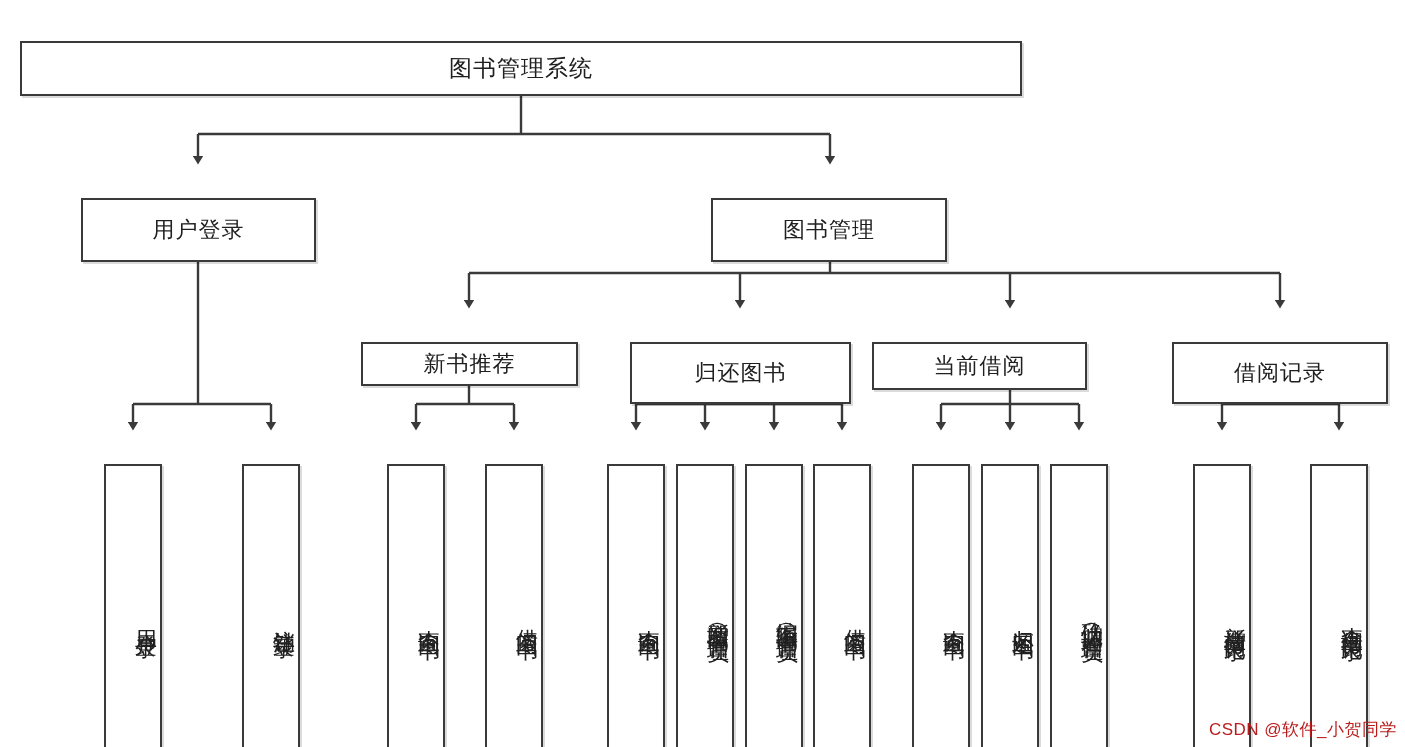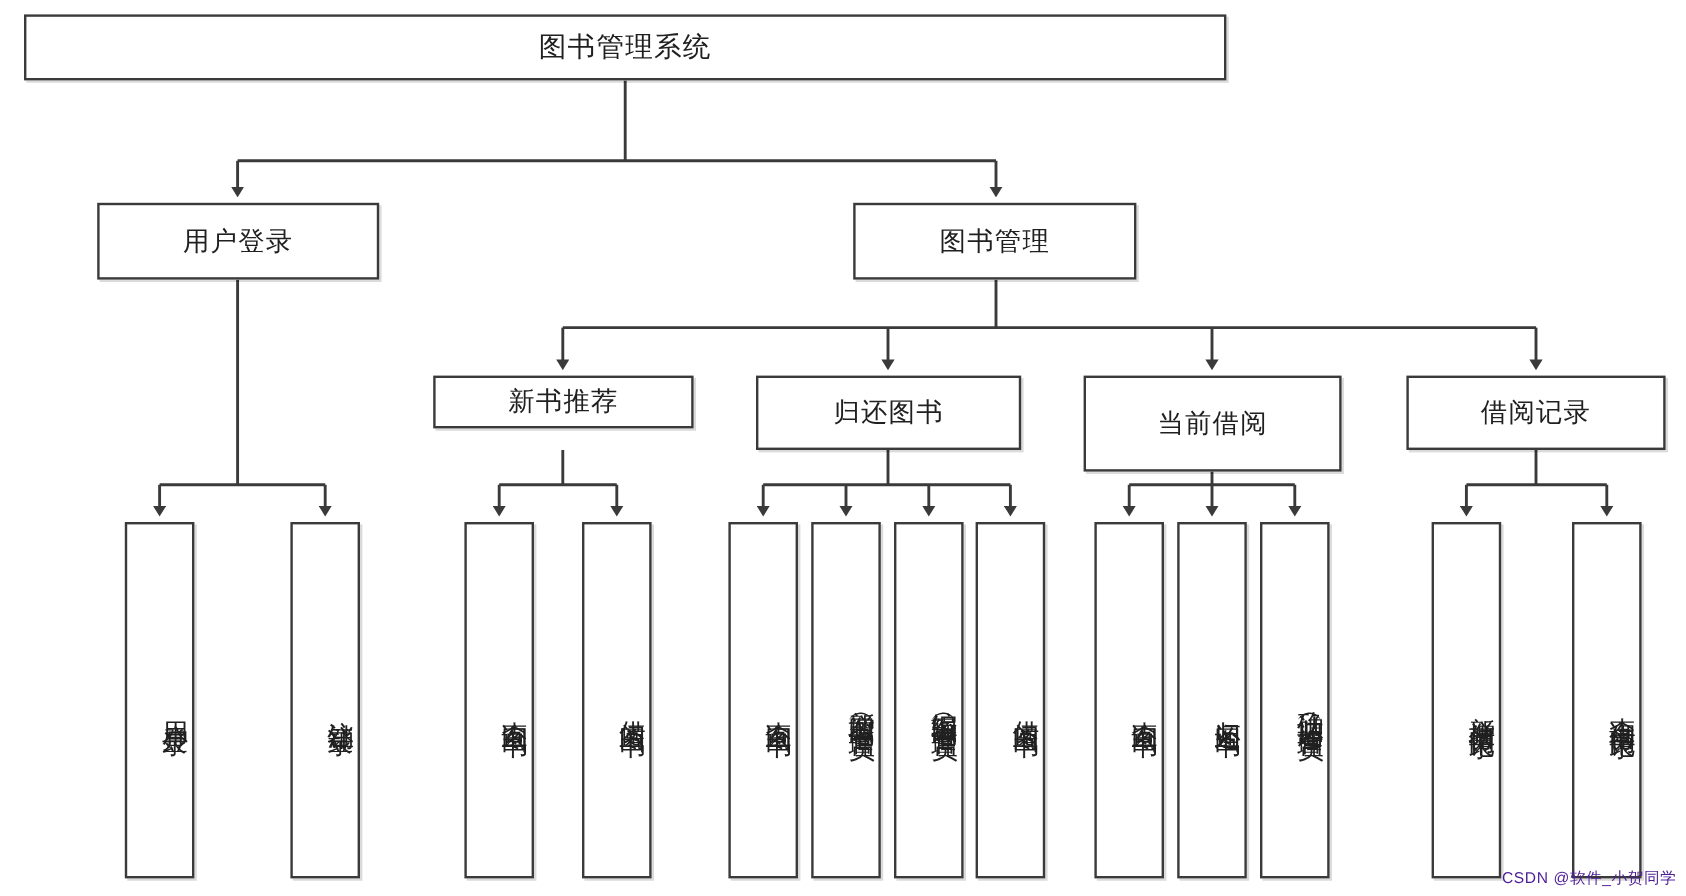--- a/index.html
+++ b/index.html
@@ -29,20 +29,21 @@
   .node {
     position: absolute;
     box-sizing: border-box;
     border: 2px solid #3a3a3a;
     background: #ffffff;
     display: flex;
     align-items: center;
     justify-content: center;
     color: #202020;
     box-shadow: 2px 2px 0 rgba(0,0,0,0.14);
+    margin-top: 29px;
   }
   .node.h {
     font-size: 22px;
     letter-spacing: 1px;
     line-height: 1.2;
   }
   .node.v {
     writing-mode: vertical-rl;
     text-orientation: upright;
     font-size: 22px;
@@ -59,22 +60,22 @@
     display: block;
     white-space: normal;
   }
   .node.root {
     font-size: 23px;
   }
   .watermark {
     position: absolute;
     right: 8px;
     bottom: 6px;
-    font-size: 13px;
-    color: #4c1d95;
+    font-size: 17px;
+    color: #b91c1c;
     letter-spacing: 0.5px;
     user-select: none;
     white-space: nowrap;
   }
 </style>
 </head>
 <body>
 
 <div id="canvas">
 
@@ -138,21 +139,21 @@
   <div class="node h" style="left:711px; top:169px; width:236px; height:64px;">
     <span>图书管理</span>
   </div>
 
   <div class="node h" style="left:361px; top:313px; width:217px; height:44px;">
     <span>新书推荐</span>
   </div>
   <div class="node h" style="left:630px; top:313px; width:221px; height:62px;">
     <span>归还图书</span>
   </div>
-  <div class="node h" style="left:903px; top:313px; width:215px; height:80px;">
+  <div class="node h" style="left:872px; top:313px; width:215px; height:48px;">
     <span>当前借阅</span>
   </div>
   <div class="node h" style="left:1172px; top:313px; width:216px; height:62px;">
     <span>借阅记录</span>
   </div>
 
   <div class="node v" style="left:104px; top:435px; width:58px; height:297px;">
     <span class="vtext">用户登录</span>
   </div>
   <div class="node v" style="left:242px; top:435px; width:58px; height:297px;">

